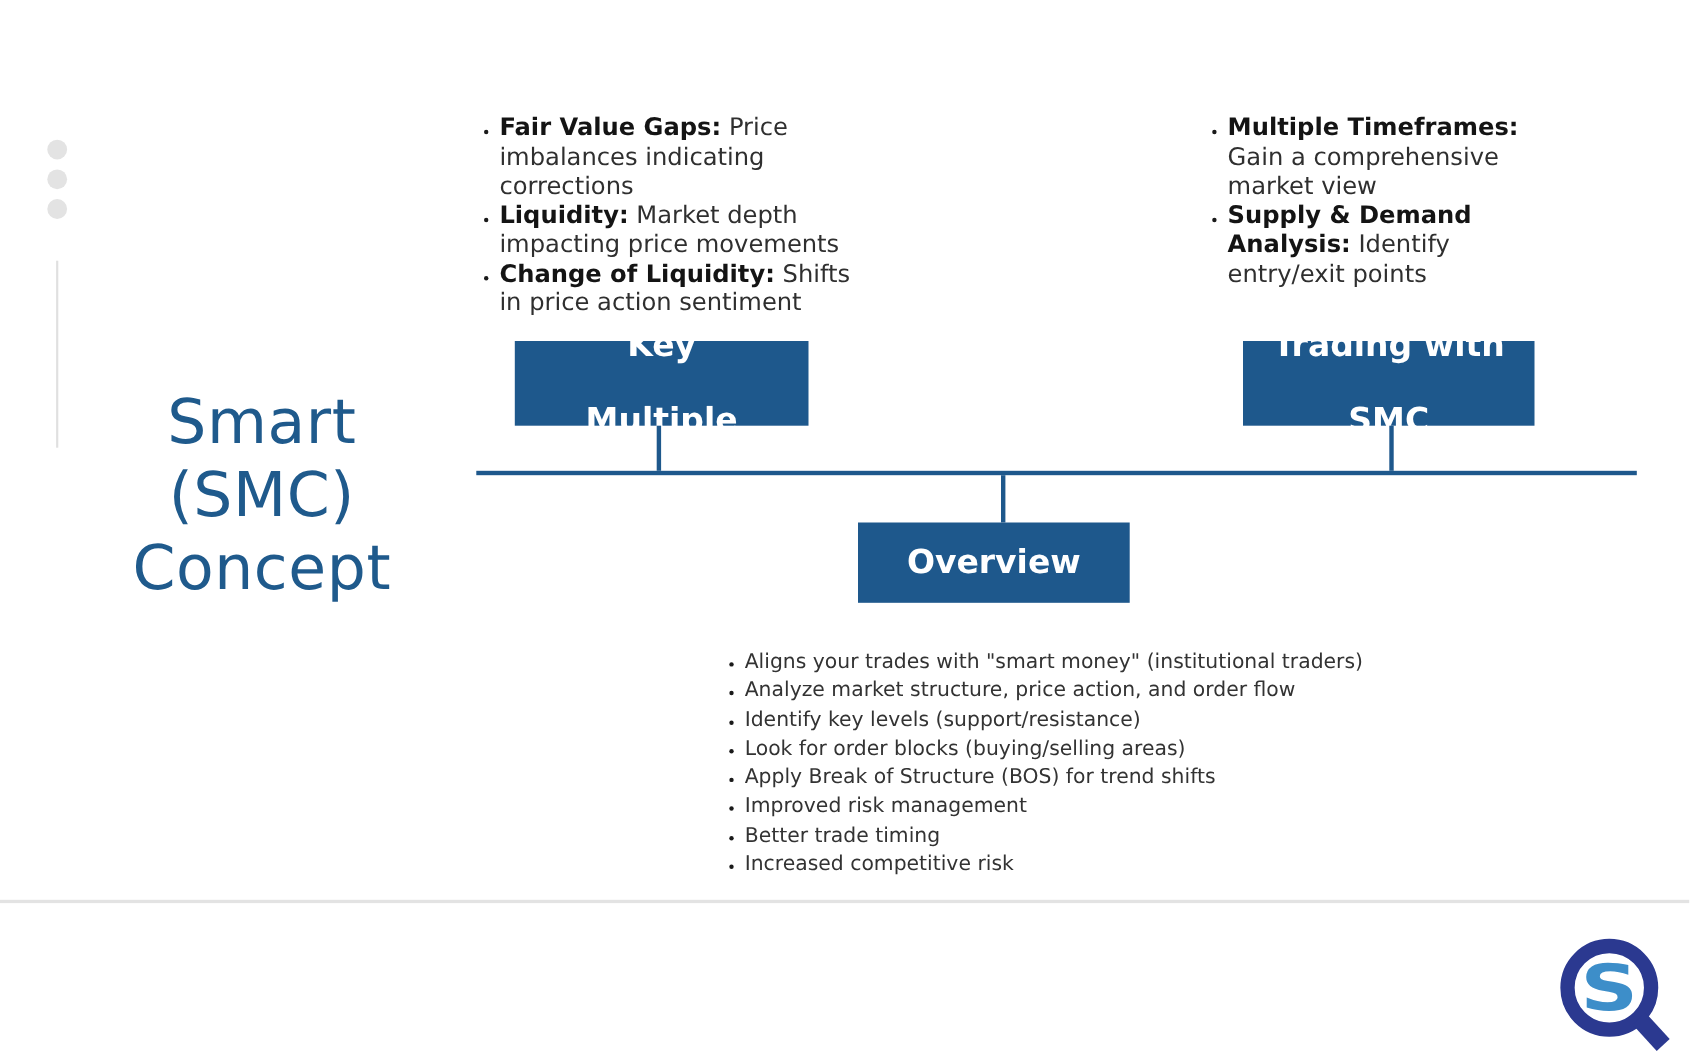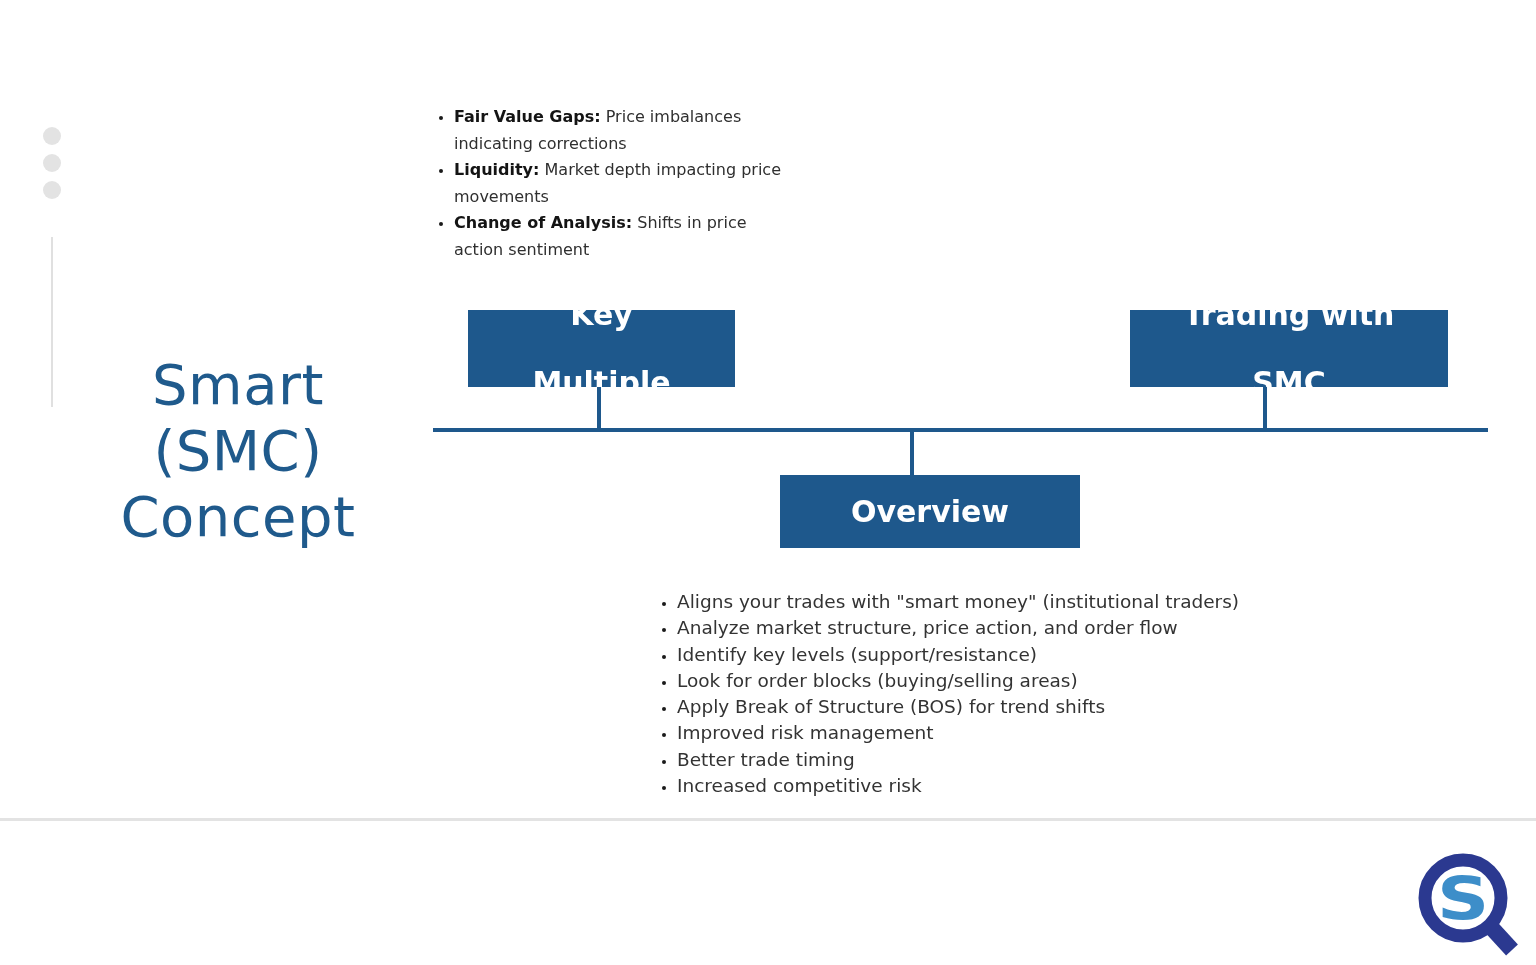--- a/index.html
+++ b/index.html
@@ -15,37 +15,37 @@
   .dot{width:18px;height:18px;border-radius:50%;background:#e3e3e3;margin-bottom:9px;}
   .vline-deco{position:absolute;left:51px;top:237px;width:2px;height:170px;background:#e0e0e0;}
   
   .title{
     position:absolute;left:58px;top:352px;width:360px;
     text-align:center;color:#1f5a8c;
     font-weight:normal;font-size:56px;line-height:66px;letter-spacing:0.5px;
   }
   .title span{display:block;}
   
-  .toplist{position:absolute;font-size:16px;line-height:26.5px;color:#2f2f2f;}
+  .toplist{position:absolute;font-size:22px;line-height:26.5px;color:#2f2f2f;}
   .toplist ul{margin:0;padding-left:22px;}
   .toplist li{margin:0;padding:0;}
   .toplist li::marker{font-size:13px;color:#1a1a1a;}
   .toplist .b{font-weight:bold;color:#141414;}
   .list-key{left:432px;top:104px;width:356px;}
   .list-trading{left:1094px;top:104px;width:312px;}
   
   .node{
     position:absolute;background:#1e588c;color:#ffffff;
     display:flex;flex-direction:column;align-items:center;justify-content:center;
     font-weight:bold;font-size:30px;line-height:35px;text-align:left;gap:33px;
   }
   .node span{display:block;}
   .node-key{left:468px;top:310px;width:267px;height:77px;}
-  .node-trading{left:1130px;top:310px;width:318px;height:77px;}
-  .node-overview{left:780px;top:475px;width:300px;height:73px;}
+  .node-trading{left:1130px;top:310px;width:265px;height:77px;}
+  .node-overview{left:780px;top:475px;width:247px;height:73px;}
   
   .conn{position:absolute;background:#1e588c;}
   .conn-h{left:433px;top:428px;width:1055px;height:4px;}
   .conn-v1{left:597px;top:387px;width:4px;height:41px;}
   .conn-v2{left:1263px;top:387px;width:4px;height:41px;}
   .conn-v3{left:910px;top:432px;width:4px;height:43px;}
   
   .list-overview{
     position:absolute;left:655px;top:589px;width:650px;
     font-size:18.5px;line-height:26.3px;color:#333333;
@@ -72,24 +72,30 @@
   <h1 class="title" style="margin:0;">
     <span>Smart</span>
     <span>(SMC)</span>
     <span>Concept</span>
   </h1>
 
   <div class="toplist list-key">
     <ul>
       <li><span class="b">Fair Value Gaps:</span> <span>Price imbalances indicating corrections</span></li>
       <li><span class="b">Liquidity:</span> <span>Market depth impacting price movements</span></li>
-      <li><span class="b">Change of Analysis:</span> <span>Shifts in price action sentiment</span></li>
+      <li><span class="b">Change of Liquidity:</span> <span>Shifts in price action sentiment</span></li>
     </ul>
   </div>
 
+  <div class="toplist list-trading">
+    <ul>
+      <li><span class="b">Multiple Timeframes:</span> <span>Gain a comprehensive market view</span></li>
+      <li><span class="b">Supply &amp; Demand Analysis:</span> <span>Identify entry/exit points</span></li>
+    </ul>
+  </div>
 
   <div class="node node-key">
     <span>Key</span>
     <span>Multiple</span>
   </div>
   <div class="node node-trading">
     <span>Trading with</span>
     <span>SMC</span>
   </div>
   <div class="node node-overview">

